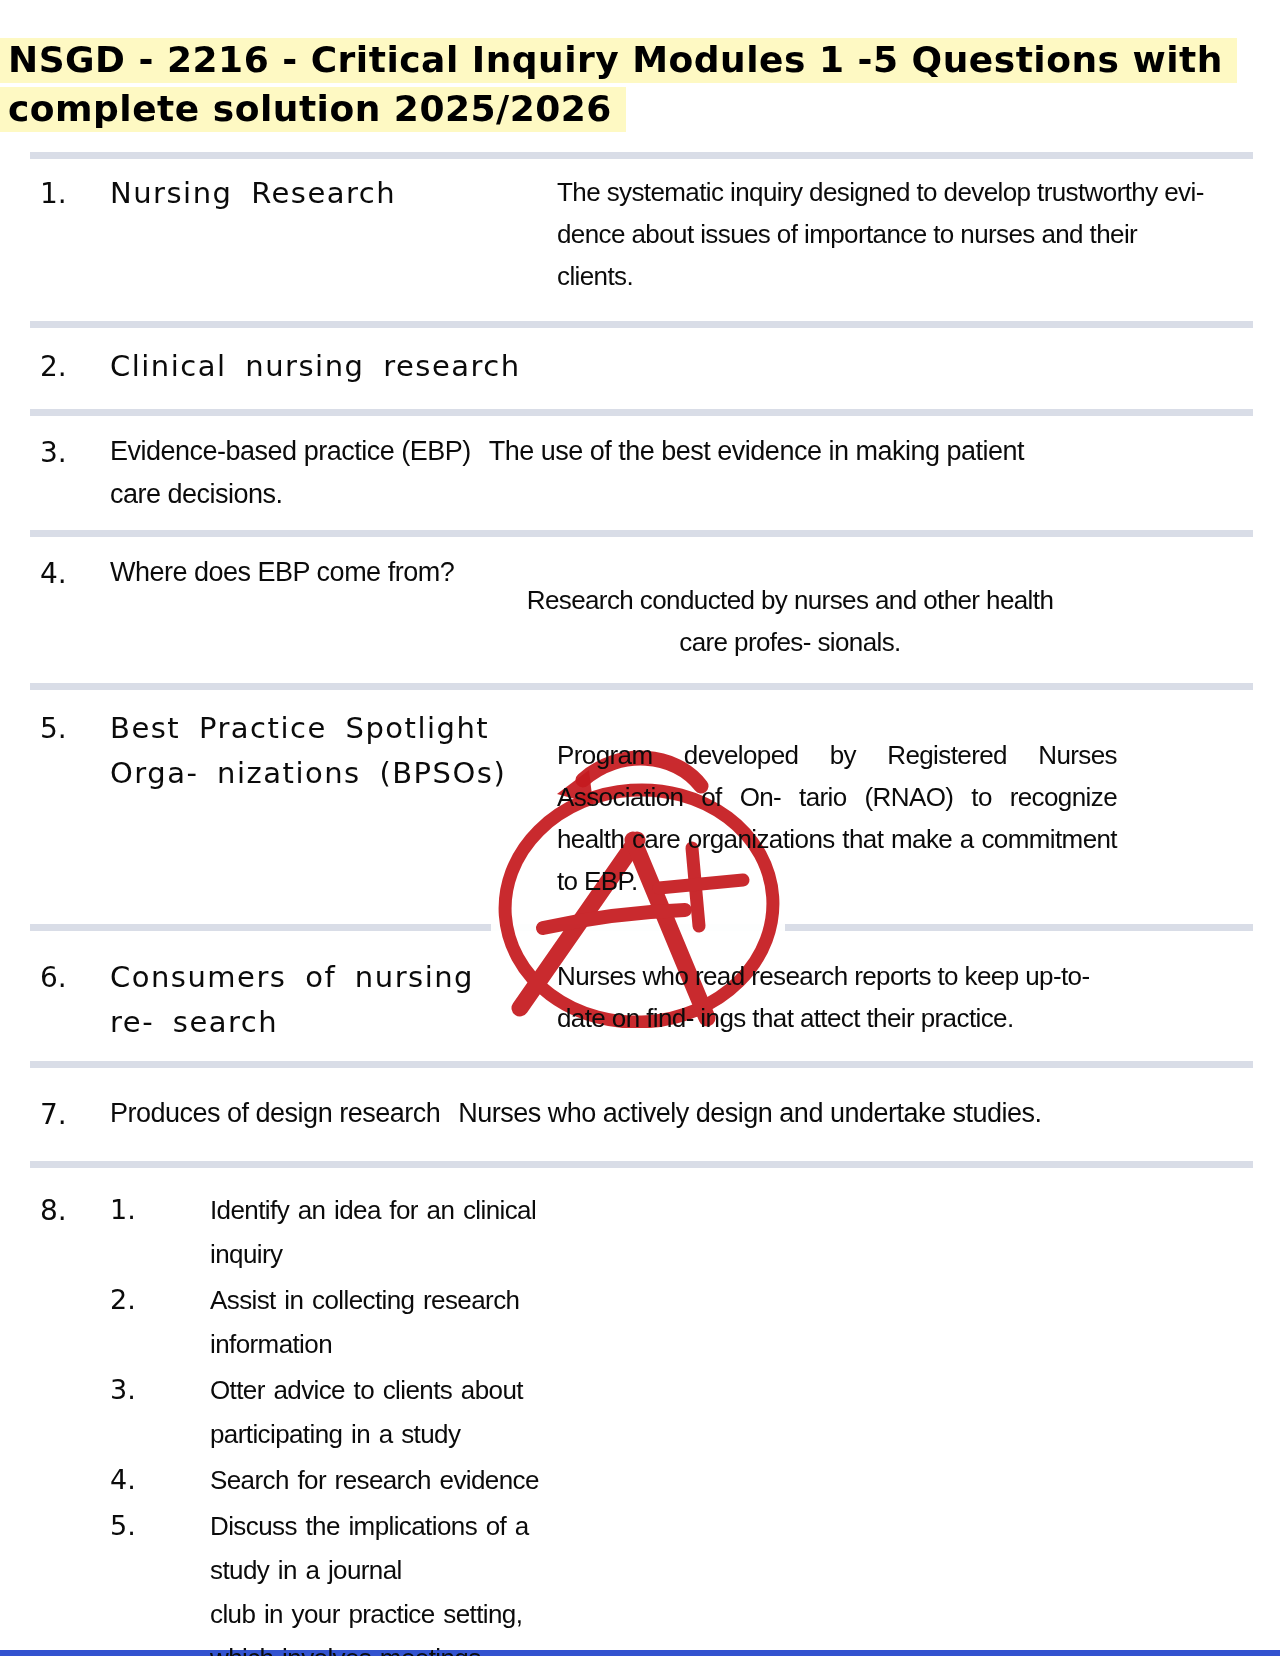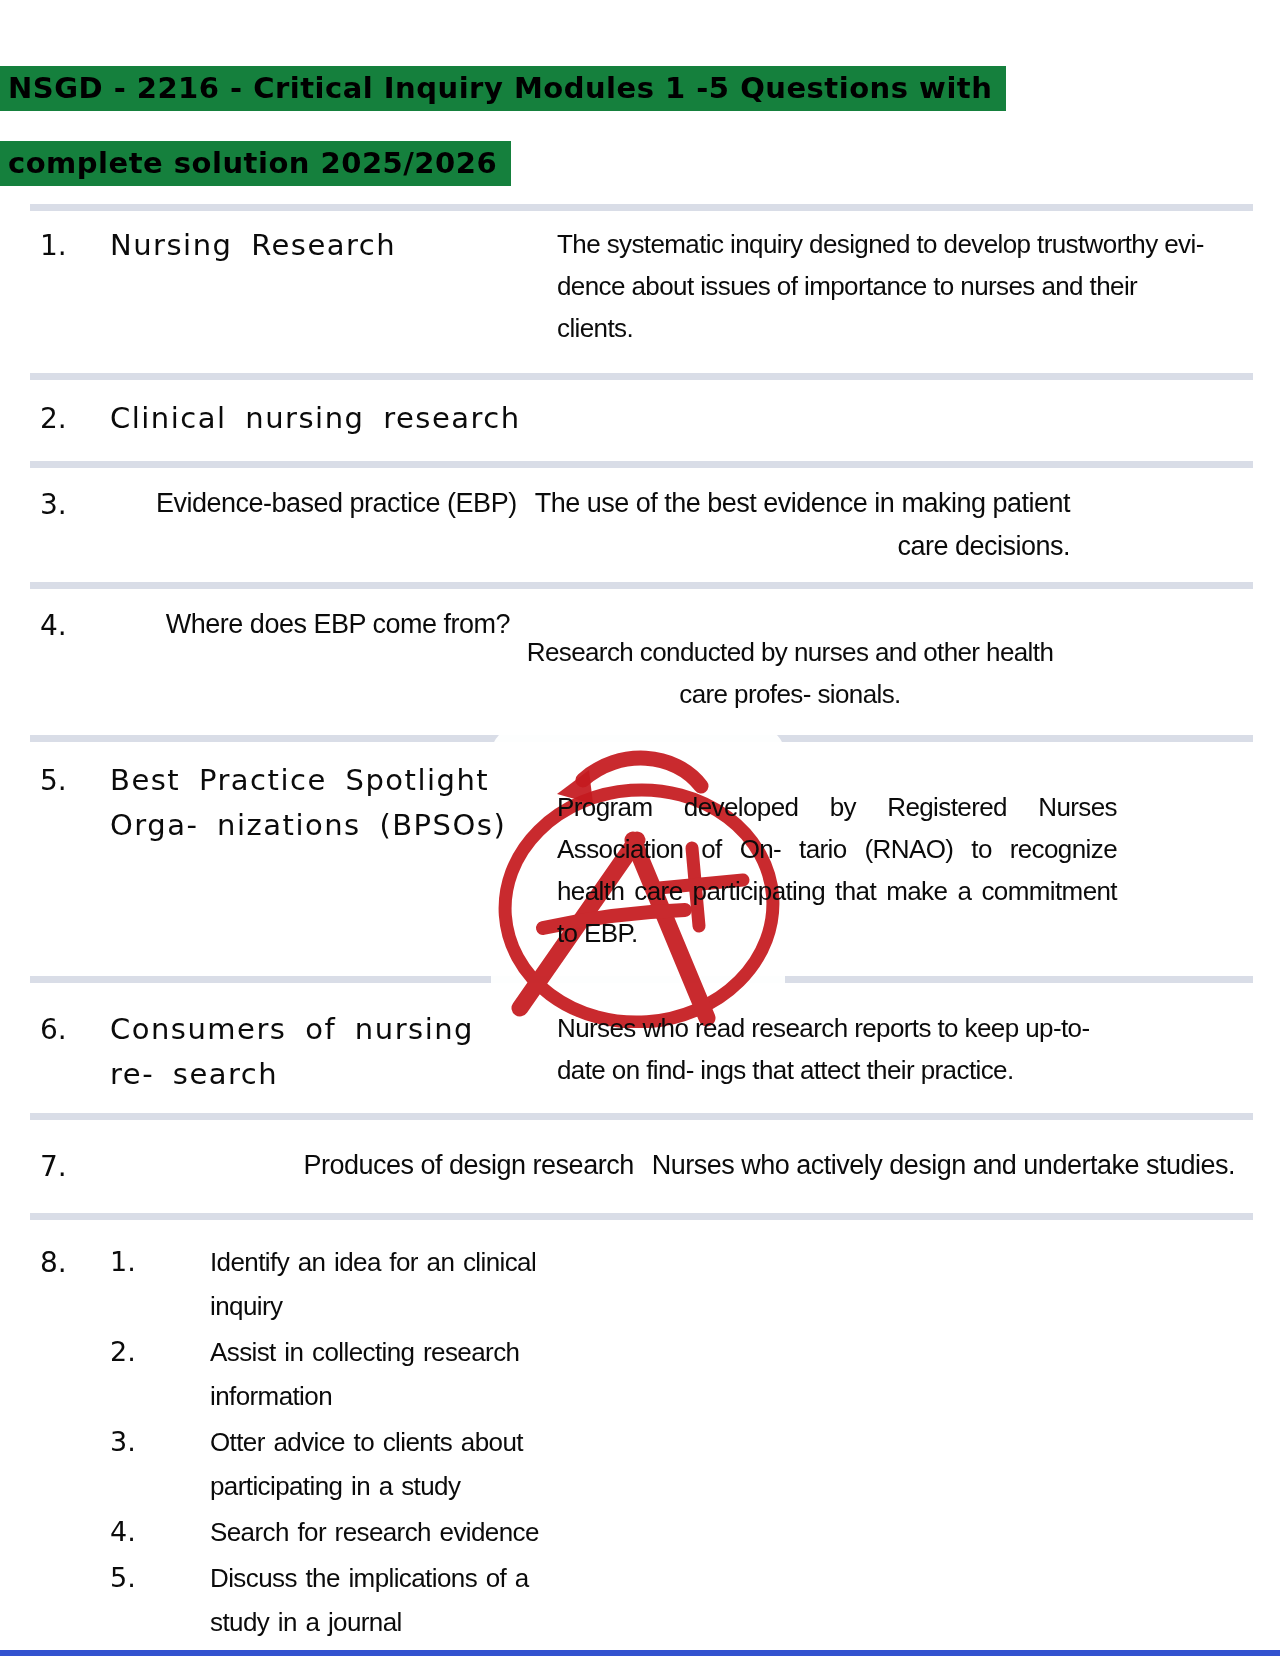--- a/index.html
+++ b/index.html
@@ -9,28 +9,27 @@
     margin:0 auto;
     background:#ffffff;
     font-family:"Liberation Sans",sans-serif;
     color:#0b0b0b;
     overflow:hidden;
   }
   
   .title-wrap{padding-top:38px;line-height:40px;}
   .hl{
     display:inline-block;
-    background:#15803d;
+    background:#fef9c3;
     font-family:"DejaVu Sans",sans-serif;
     font-weight:bold;
-    font-size:29px;
+    font-size:36px;
     letter-spacing:.5px;
     padding:2px 14px 3px 8px;
     color:#000;
-    margin-top:28px;
   }
   
   .divider{height:7px;background:#d9dde7;margin:0 27px 0 30px;}
   
   .row{display:grid;padding-left:40px;padding-right:45px;align-items:start;}
   .cols-3{grid-template-columns:70px 447px 1fr;}
   .cols-3n{grid-template-columns:70px 400px 1fr;}
   .cols-2{grid-template-columns:70px 1fr;}
   .r1{padding-top:12px;padding-bottom:24px;}
   .r2{padding-top:16px;padding-bottom:20px;}
@@ -58,21 +57,21 @@
     font-family:"Liberation Sans",sans-serif;
     font-size:26px;line-height:42px;letter-spacing:-.6px;
   }
   .w660{max-width:660px;}
   .w575{max-width:575px;}
   .w560{max-width:560px;margin-top:28px;}
   .just{text-align:justify;}
   .ctr{text-align:center;}
   .para{
     font-family:"Liberation Sans",sans-serif;
-    font-size:27px;line-height:43px;letter-spacing:-.5px;text-align:right;
+    font-size:27px;line-height:43px;letter-spacing:-.5px;
   }
   .para.w960{max-width:960px;}
   .gap{display:inline-block;width:18px;}
   .t-wide-inline{
     font-family:"DejaVu Sans",sans-serif;
     font-size:29px;letter-spacing:1.5px;word-spacing:6px;
     line-height:45px;
   }
   .def-inline{
     font-family:"Liberation Sans",sans-serif;
@@ -133,21 +132,21 @@
     <div class="num">4.</div>
     <div class="para">Where does EBP come from?</div>
     <div class="def w560 ctr">Research conducted by nurses and other health care profes- sionals.</div>
   </div>
   <div class="divider"></div>
 
   <div class="row cols-3 r5">
     <div class="num">5.</div>
     <div class="term">Best Practice Spotlight
 Orga- nizations (BPSOs)</div>
-    <div class="def w560 just">Program developed by Registered Nurses Association of On- tario (RNAO) to recognize health care participating that make a commitment to EBP.</div>
+    <div class="def w560 just">Program developed by Registered Nurses Association of On- tario (RNAO) to recognize health care organizations that make a commitment to EBP.</div>
   </div>
   <div class="divider"></div>
 
   <div class="row cols-3 r6">
     <div class="num">6.</div>
     <div class="term">Consumers of nursing
 re- search</div>
     <div class="def w575">Nurses who read research reports to keep up-to-date on find- ings that attect their practice.</div>
   </div>
   <div class="divider"></div>

